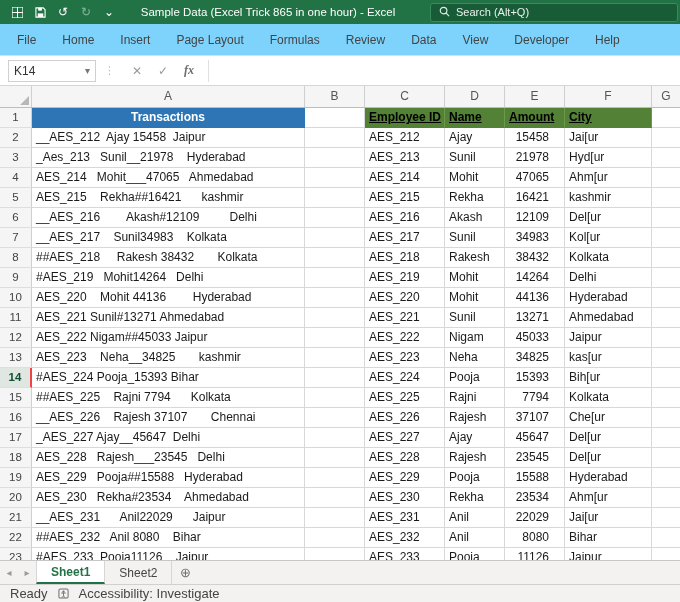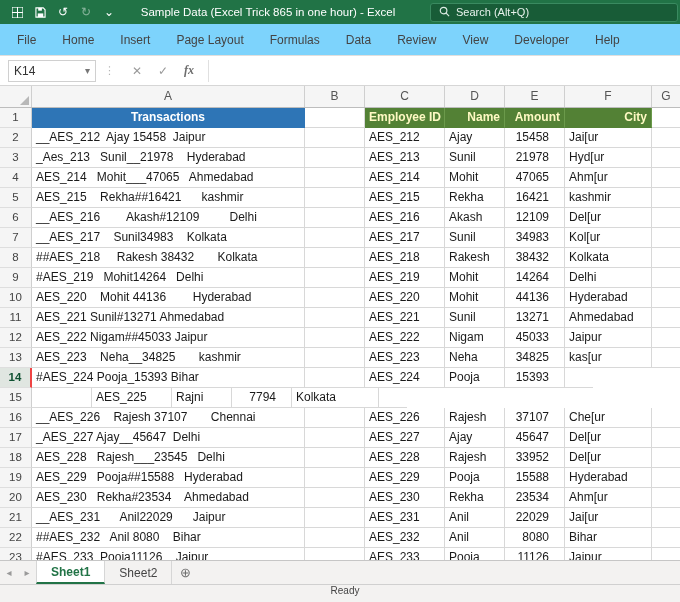--- a/index.html
+++ b/index.html
@@ -41,32 +41,32 @@
   .rowhead { width:32px; background:#f5f5f5; border-right:1px solid #cfcfcf; border-bottom:1px solid #dedede;
     text-align:center; line-height:19px; color:#444; font-size:11.5px; }
   .rowhead.sel { background:#e0e6e1; color:#0f5132; border-right:2px solid #ef4444; font-weight:bold; }
   .cell { border-right:1px solid #d8d8d8; border-bottom:1px solid #d8d8d8; line-height:19px; overflow:hidden;
     padding:0 4px; white-space:nowrap; }
   .col-a { width:273px; } .col-b { width:60px; } .col-c { width:80px; } .col-d { width:60px; }
   .col-e { width:60px; } .col-f { width:87px; } .col-g { width:28px; border-right:none; }
   .a-cell { white-space:pre; font-size:12px; }
   .num { text-align:right; padding-right:15px; }
   .hdr-blue { background:#2e75b6; color:#fff; font-weight:bold; text-align:center; border-right:1px solid #2e75b6; border-bottom:1px solid #2e75b6; }
-  .hdr-green { background:#538135; color:#fef9c3; font-weight:bold; text-align:right; border-right:1px solid #6b9a4b; border-bottom:1px solid #538135; }
+  .hdr-green { background:#538135; color:#000000; font-weight:bold; text-align:left; border-right:1px solid #6b9a4b; border-bottom:1px solid #538135;text-decoration:underline; }
 
   
   .sheetbar { height:24px; background:#f3f2f1; border-top:1px solid #c6c6c6; display:flex; align-items:stretch; }
   .nav-arrow { width:18px; display:flex; align-items:center; justify-content:center; color:#9a9a9a; font-size:10px; }
   .tab { padding:0 14px; display:flex; align-items:center; font-size:12px; color:#444; border-right:1px solid #d6d6d6; cursor:default; }
   .tab.active { background:#fff; color:#217346; font-weight:bold; border-bottom:2px solid #217346; border-left:1px solid #d6d6d6; }
   .addsheet { width:26px; display:flex; align-items:center; justify-content:center; color:#6f6f6f; font-size:13px; }
 
   
   .statusbar { height:18px; background:#f3f2f1; border-top:1px solid #d0d0d0; display:flex; align-items:center;
-    gap:10px; padding-left:10px; font-size:10px; color:#444;flex-direction:column; }
+    gap:10px; padding-left:10px; font-size:13px; color:#444; }
   .statusbar .sicon { display:inline-flex; align-items:center; }
 </style>
 </head>
 <body>
 
 <div class="titlebar">
   <div class="qat">
     <span class="qat-btn">
       <svg width="11" height="11" viewBox="0 0 11 11">
           <rect x="0" y="0" width="11" height="11" fill="none" stroke="#fff" stroke-width="1.2"></rect>
@@ -96,22 +96,22 @@
     <span>Search (Alt+Q)</span>
   </div>
 </div>
 
 <div class="ribbon">
     <div class="rtab">File</div>
     <div class="rtab">Home</div>
     <div class="rtab">Insert</div>
     <div class="rtab">Page Layout</div>
     <div class="rtab">Formulas</div>
+    <div class="rtab">Review</div>
     <div class="rtab">Data</div>
-    <div class="rtab">Review</div>
     <div class="rtab">View</div>
     <div class="rtab">Developer</div>
     <div class="rtab">Help</div>
   </div>
 
 <div class="formulabar">
   <div class="namebox">
     <span>K14</span>
     <span class="caret">▾</span>
   </div>
@@ -281,25 +281,27 @@
     <div class="cell col-g"></div>
   </div>
 
   <div class="row">
     <div class="rowhead sel">14</div>
     <div class="cell col-a a-cell">#AES_224 Pooja_15393 Bihar</div>
     <div class="cell col-b"></div>
     <div class="cell col-c">AES_224</div>
     <div class="cell col-d">Pooja</div>
     <div class="cell col-e num">15393</div>
+    <div class="cell col-f">Bih[ur</div>
     <div class="cell col-g"></div>
   </div>
 
   <div class="row">
     <div class="rowhead">15</div>
+    <div class="cell col-a a-cell">##AES_225    Rajni 7794      Kolkata</div>
     <div class="cell col-b"></div>
     <div class="cell col-c">AES_225</div>
     <div class="cell col-d">Rajni</div>
     <div class="cell col-e num">7794</div>
     <div class="cell col-f">Kolkata</div>
     <div class="cell col-g"></div>
   </div>
 
   <div class="row">
     <div class="rowhead">16</div>
@@ -322,21 +324,21 @@
     <div class="cell col-f">Del[ur</div>
     <div class="cell col-g"></div>
   </div>
 
   <div class="row">
     <div class="rowhead">18</div>
     <div class="cell col-a a-cell">AES_228   Rajesh___23545   Delhi</div>
     <div class="cell col-b"></div>
     <div class="cell col-c">AES_228</div>
     <div class="cell col-d">Rajesh</div>
-    <div class="cell col-e num">33952</div>
+    <div class="cell col-e num">23545</div>
     <div class="cell col-f">Del[ur</div>
     <div class="cell col-g"></div>
   </div>
 
   <div class="row">
     <div class="rowhead">19</div>
     <div class="cell col-a a-cell">AES_229   Pooja##15588   Hyderabad</div>
     <div class="cell col-b"></div>
     <div class="cell col-c">AES_229</div>
     <div class="cell col-d">Pooja</div>

